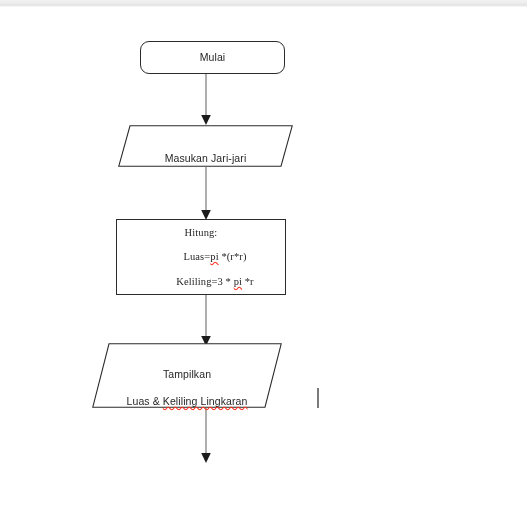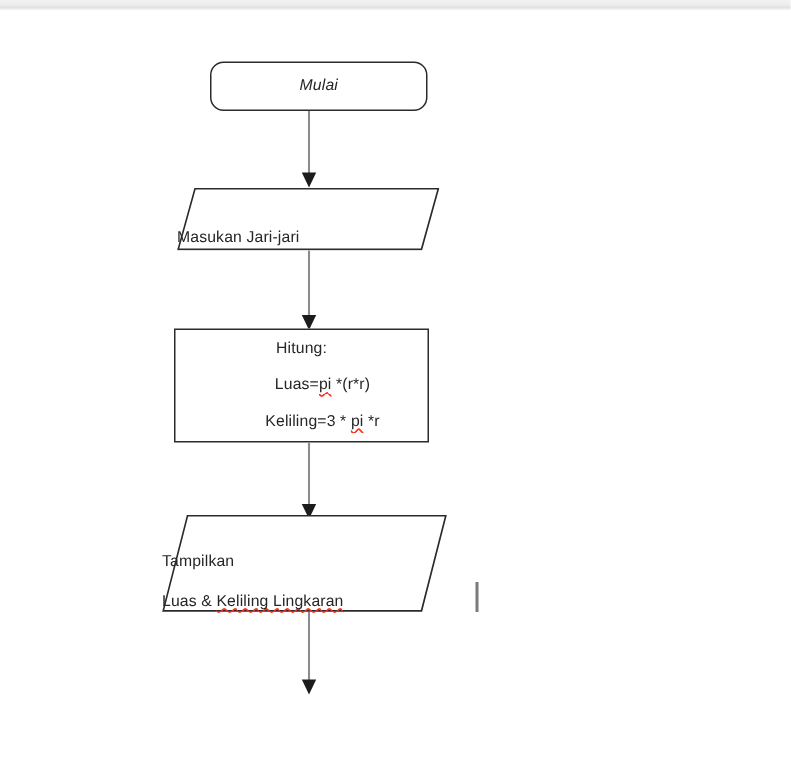--- a/index.html
+++ b/index.html
@@ -51,39 +51,40 @@
   .terminator {
     border: 1.1px solid #2b2b2b;
     border-radius: 9px;
     background: #ffffff;
   }
 
   
   .process {
     border: 1.1px solid #2b2b2b;
     background: #ffffff;
+    font-family: Liberation Serif, serif;
   }
 
   
   .io {
     background: transparent;
   }
   .io .io-shape {
     position: absolute;
     left: 0; top: 0;
     width: 100%;
     height: 100%;
     display: block;
   }
   .io .io-text {
     position: relative;
     z-index: 2;
     display: flex;
     flex-direction: column;
-    align-items: flex-start;
+    align-items: center;
     justify-content: center;
     width: 100%;
     height: 100%;
     margin-top: 25px;
   }
 
   .line-row { display: block; white-space: nowrap; }
   .line-gap { margin-top: 11px; margin-left: 28px; }
   .line-gap-sm { margin-top: 13px; }
 
@@ -107,21 +108,21 @@
     background: #7a7a7a;
   }
 </style>
 </head>
 <body>
 
 <div id="page-top-strip"></div>
 
 <div id="canvas">
 
-  <div class="node terminator" style="left:140px; top:34px; width:145px; height:33px;font-style:italic;">
+  <div class="node terminator" style="left:140px; top:34px; width:145px; height:33px;">
     <span class="line-row">Mulai</span>
   </div>
 
   <div class="connector" style="left:198px; top:67px;">
     <svg width="16" height="52" viewBox="0 0 16 52">
       <line x1="8" y1="0" x2="8" y2="43" stroke="#8c8c8c" stroke-width="1.4"></line>
       <polygon points="8,51 3.2,41 12.8,41" fill="#1c1c1c"></polygon>
     </svg>
   </div>
 
@@ -151,21 +152,21 @@
     </span>
   </div>
 
   <div class="connector" style="left:198px; top:288px;">
     <svg width="16" height="52" viewBox="0 0 16 52">
       <line x1="8" y1="0" x2="8" y2="43" stroke="#8c8c8c" stroke-width="1.4"></line>
       <polygon points="8,51 3.2,41 12.8,41" fill="#1c1c1c"></polygon>
     </svg>
   </div>
 
-  <div class="node io" style="left:108px; top:336px; width:190px; height:65px;">
+  <div class="node io" style="left:92px; top:336px; width:190px; height:65px;">
     <svg class="io-shape" viewBox="0 0 190 65" preserveAspectRatio="none">
       <polygon points="17,0.8 189.2,0.8 173,64.2 0.8,64.2" fill="#ffffff" stroke="#2b2b2b" stroke-width="1.1" vector-effect="non-scaling-stroke"></polygon>
     </svg>
     <div class="io-text">
       <span class="line-row">Tampilkan</span>
       <span class="line-row line-gap-sm">
         <span>Luas &amp; </span><span class="spell">Keliling Lingkaran</span>
       </span>
     </div>
   </div>

